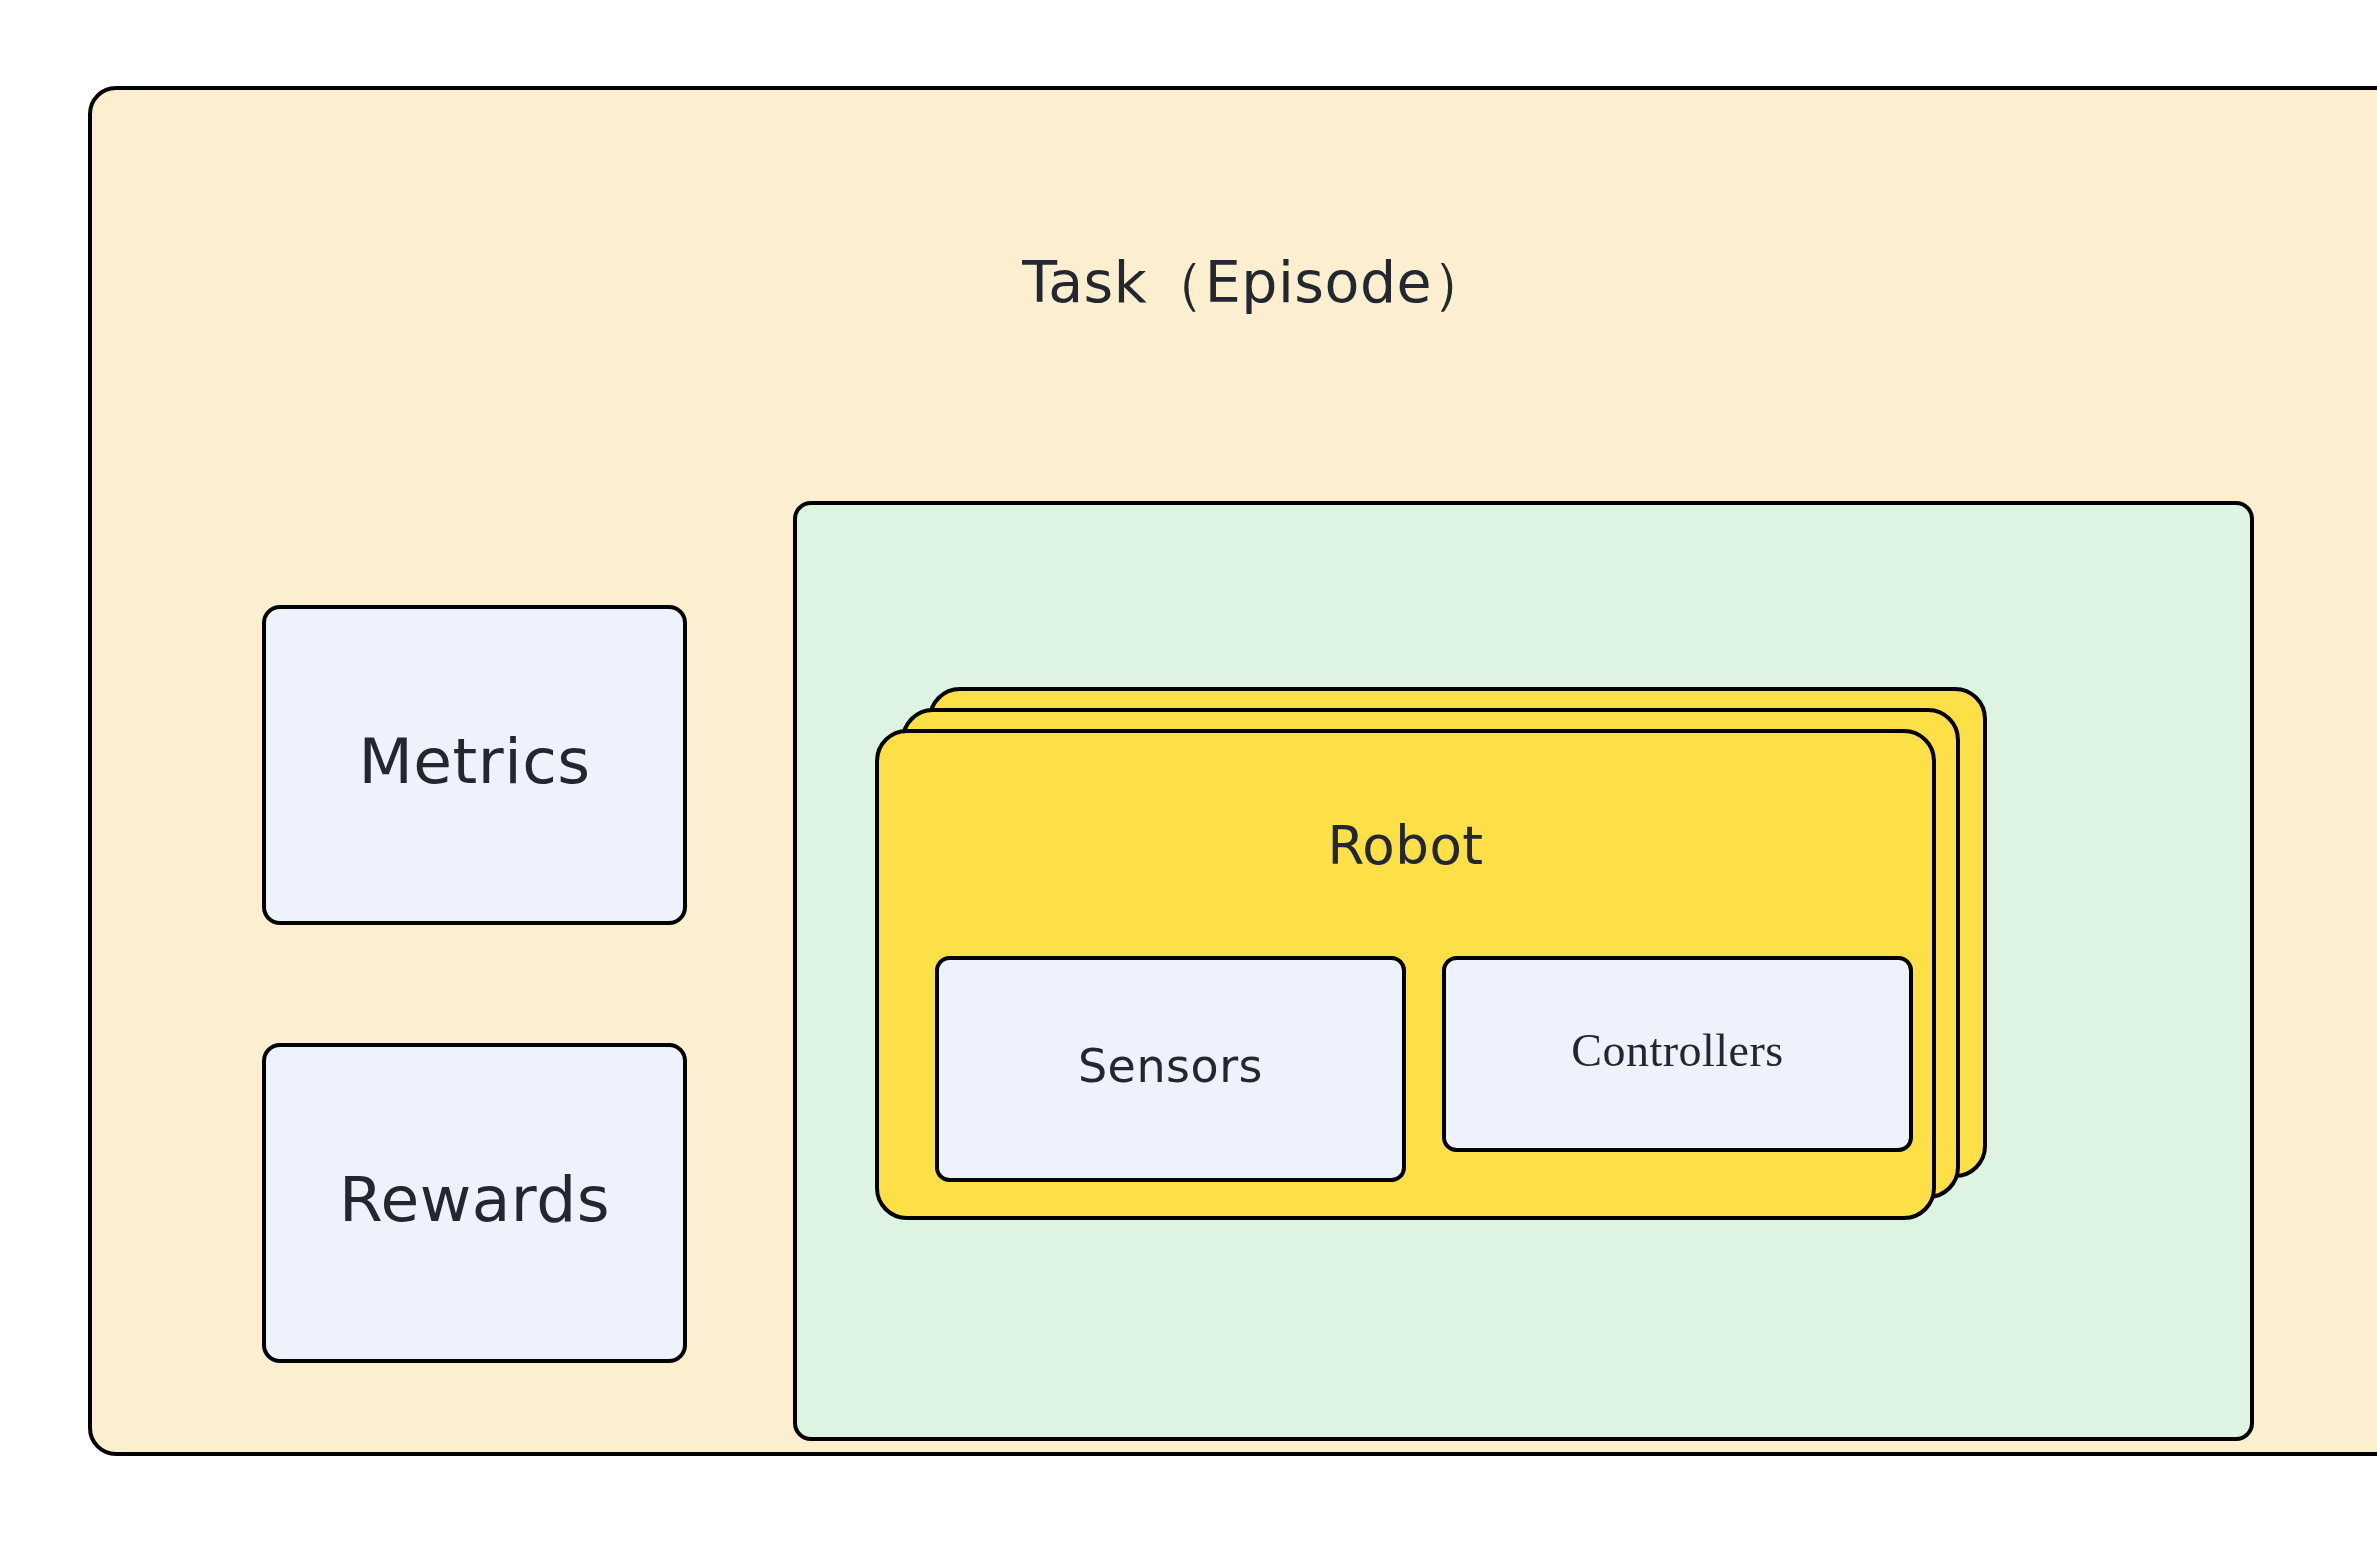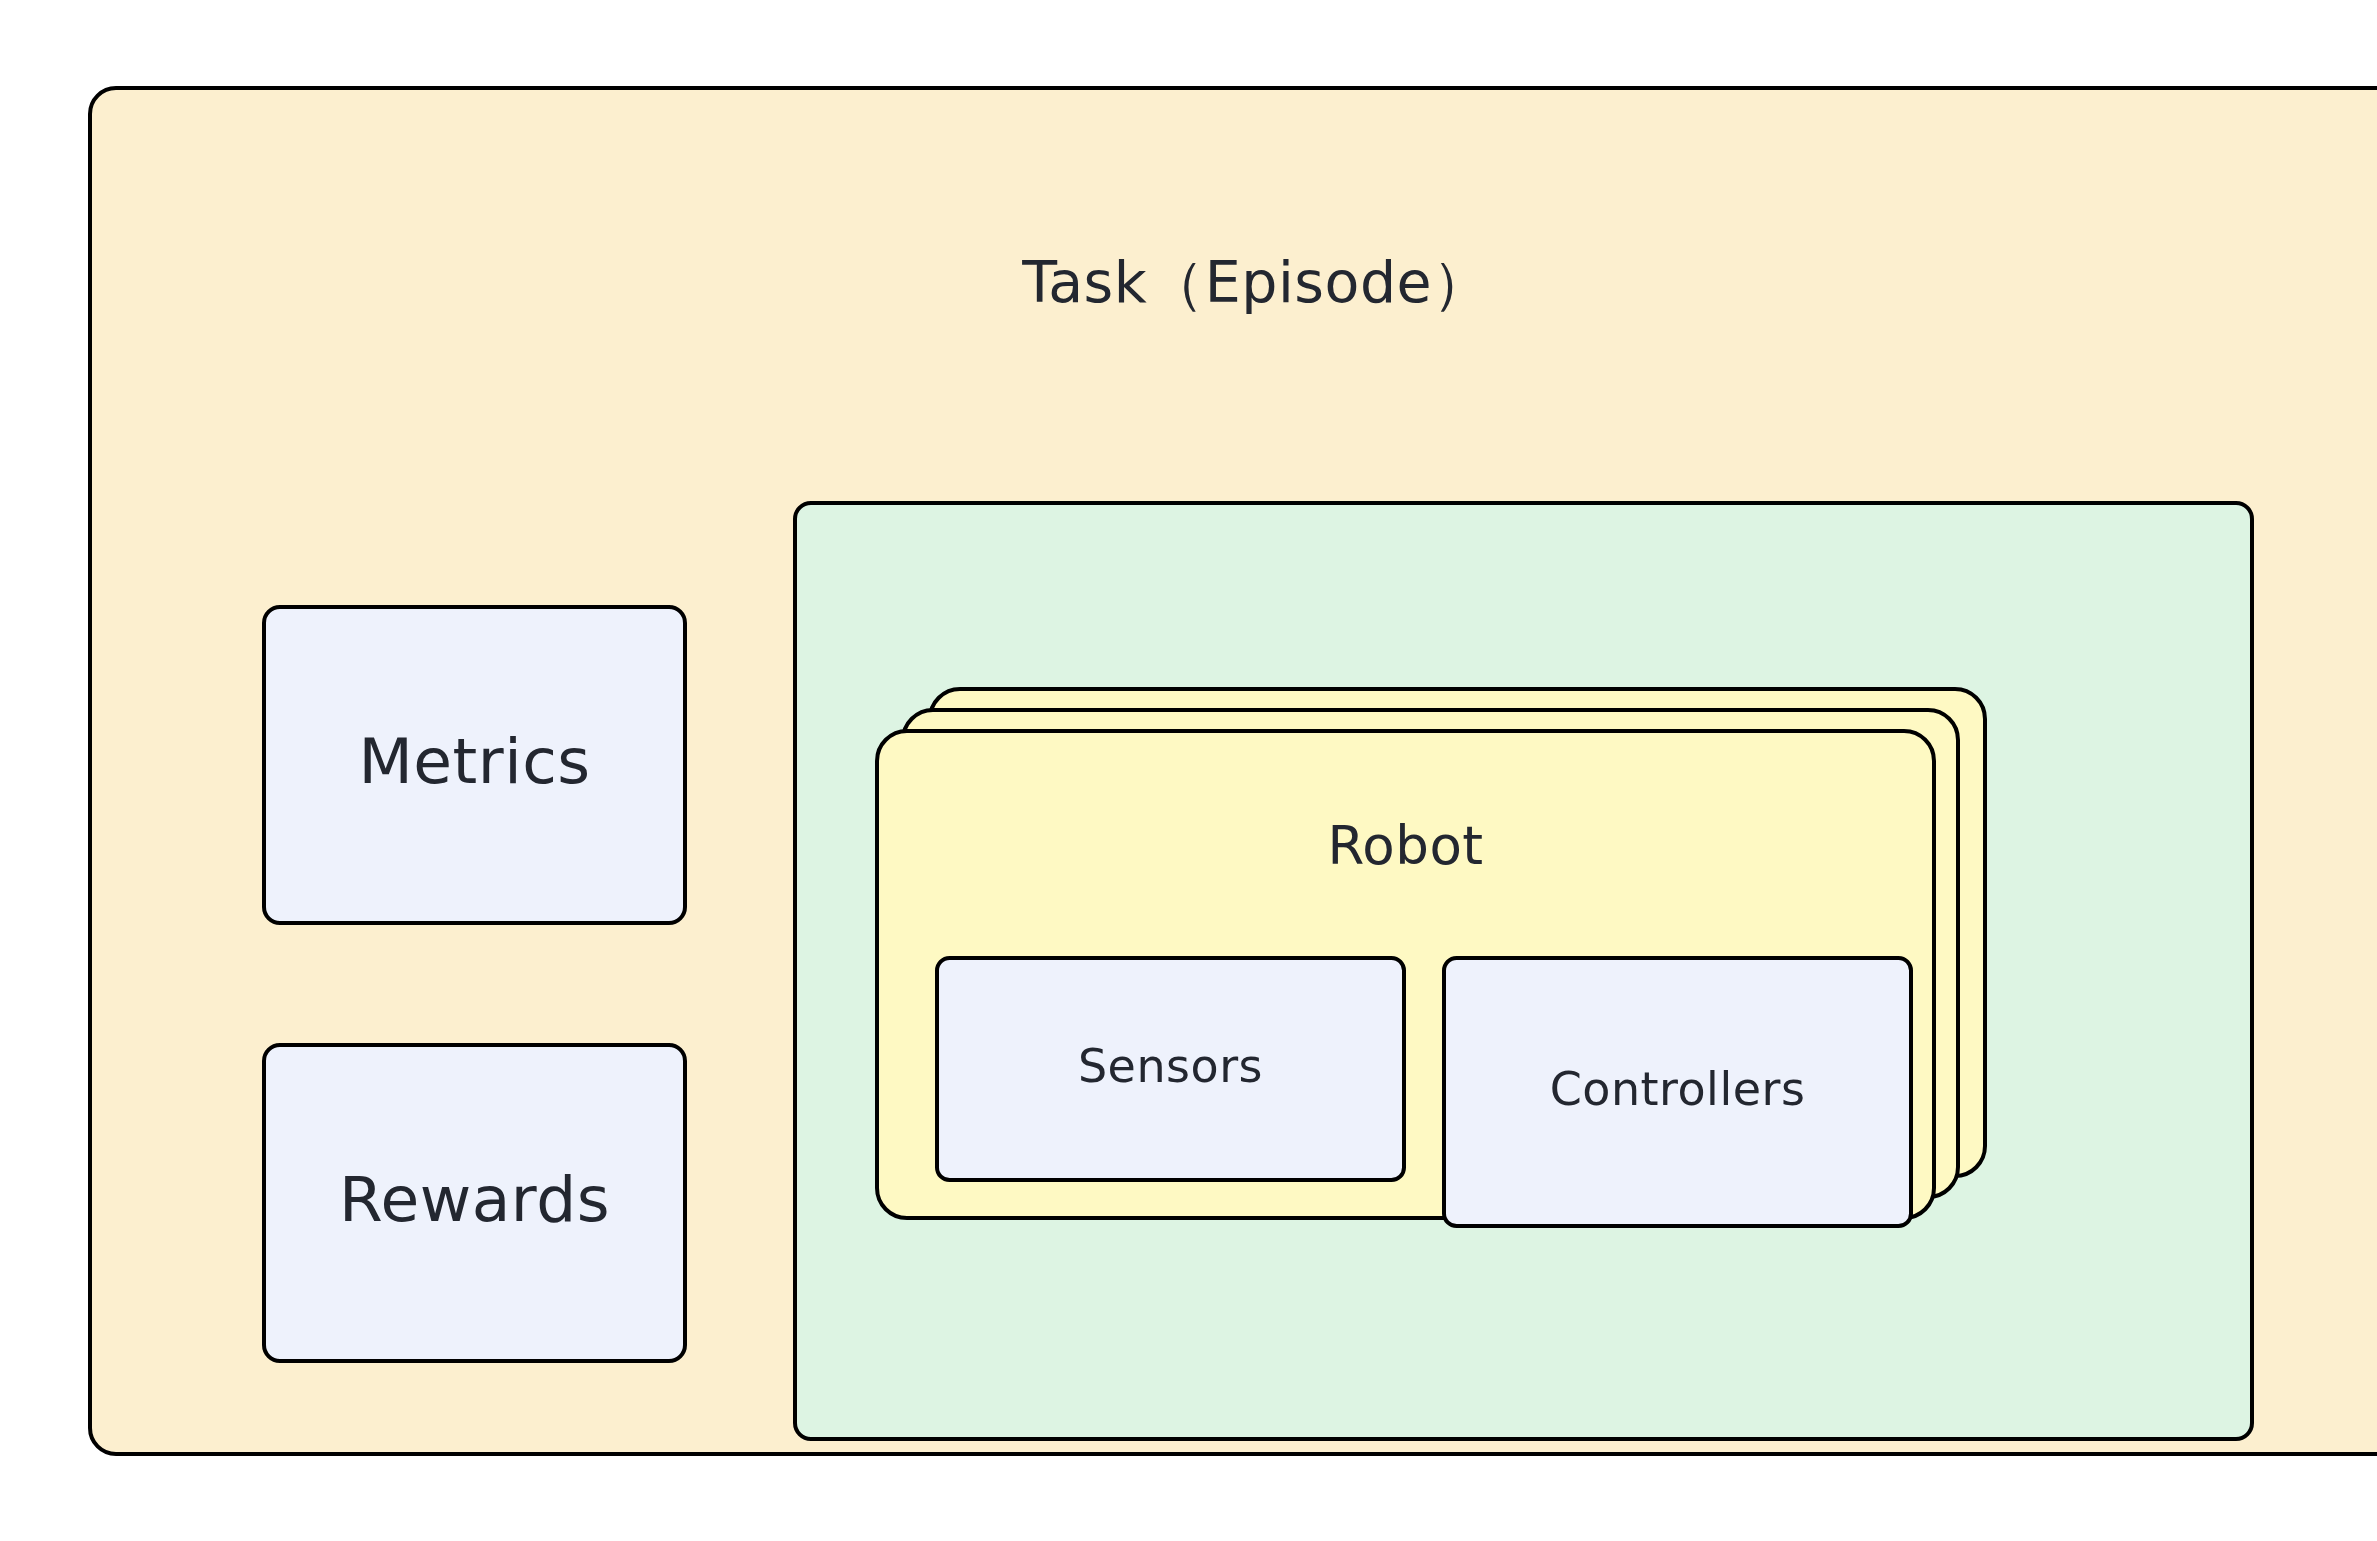--- a/index.html
+++ b/index.html
@@ -99,21 +99,21 @@
     position: absolute;
     left: 0;
     top: 0;
     width: 2377px;
     height: 1541px;
     pointer-events: none;
   }
   .robot-card {
     position: absolute;
     box-sizing: border-box;
-    background: #fef9c3;
+    background: #fde047;
     border: 4.6px solid #000000;
     border-radius: 32px;
     pointer-events: auto;
   }
   
   #robot-card-3 {
     left: 928px;
     top: 687px;
     width: 1059px;
     height: 491px;
@@ -153,21 +153,22 @@
     left: 47px;
     top: 223px;
     width: 471px;
     height: 226px;
     margin-left: 9px;
   }
   #controllers-box {
     left: 563px;
     top: 223px;
     width: 471px;
-    height: 272px;
+    height: 196px;
+    font-family: Liberation Serif, serif;
   }
   .sub-label {
     top: 50%;
     transform: translateY(-50%);
     font-size: 46px;
     line-height: 1;
     margin-top: -2.7px;
   }
 </style>
 </head>

